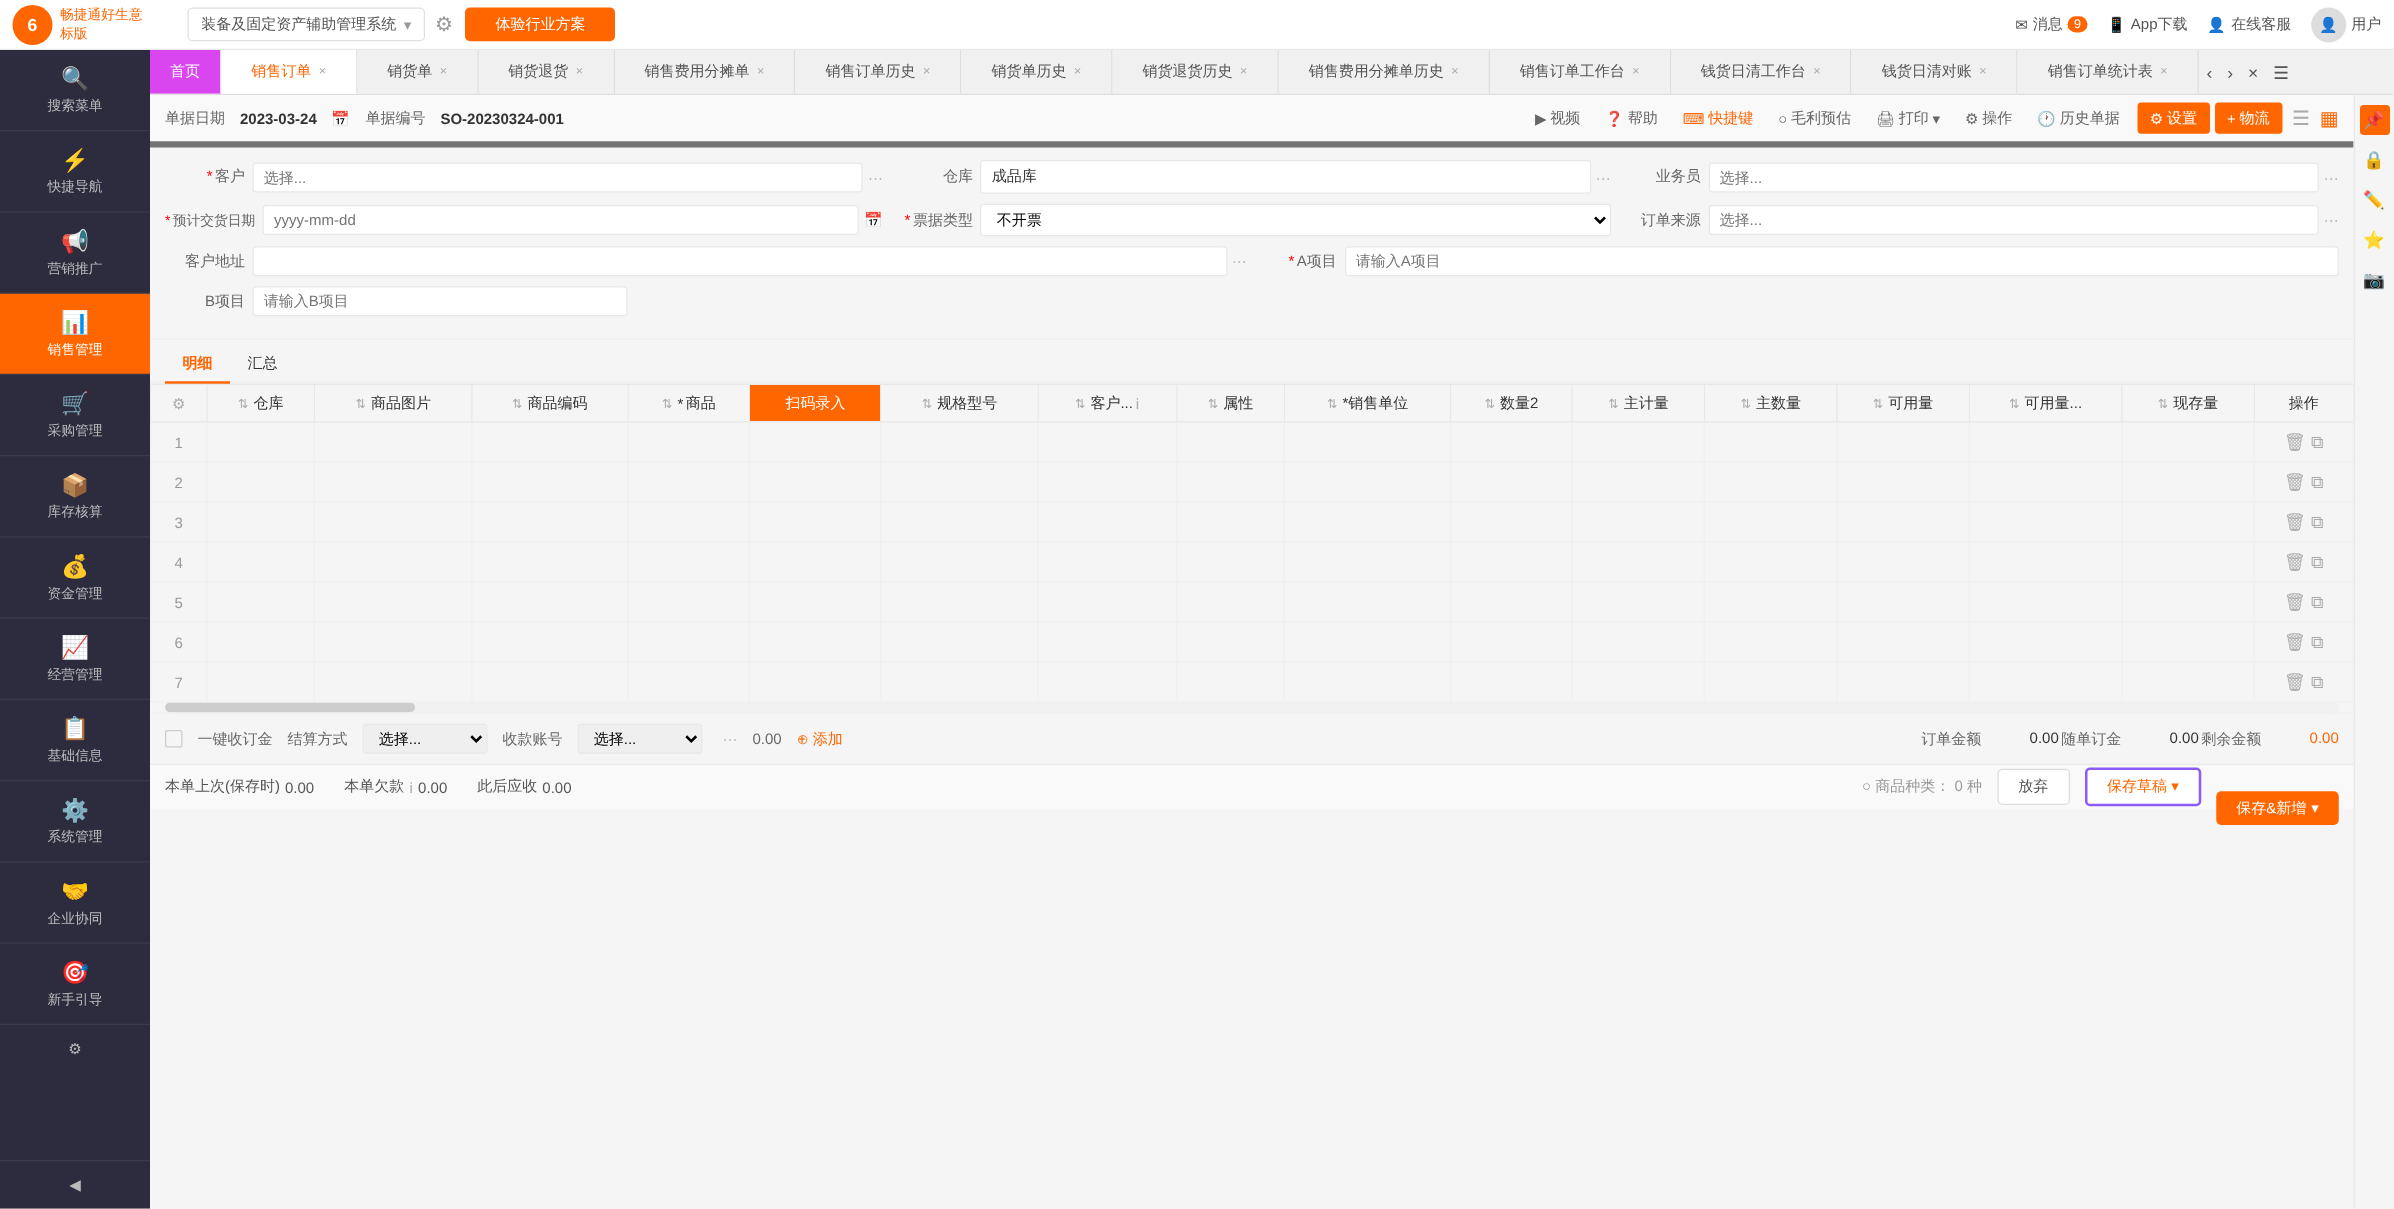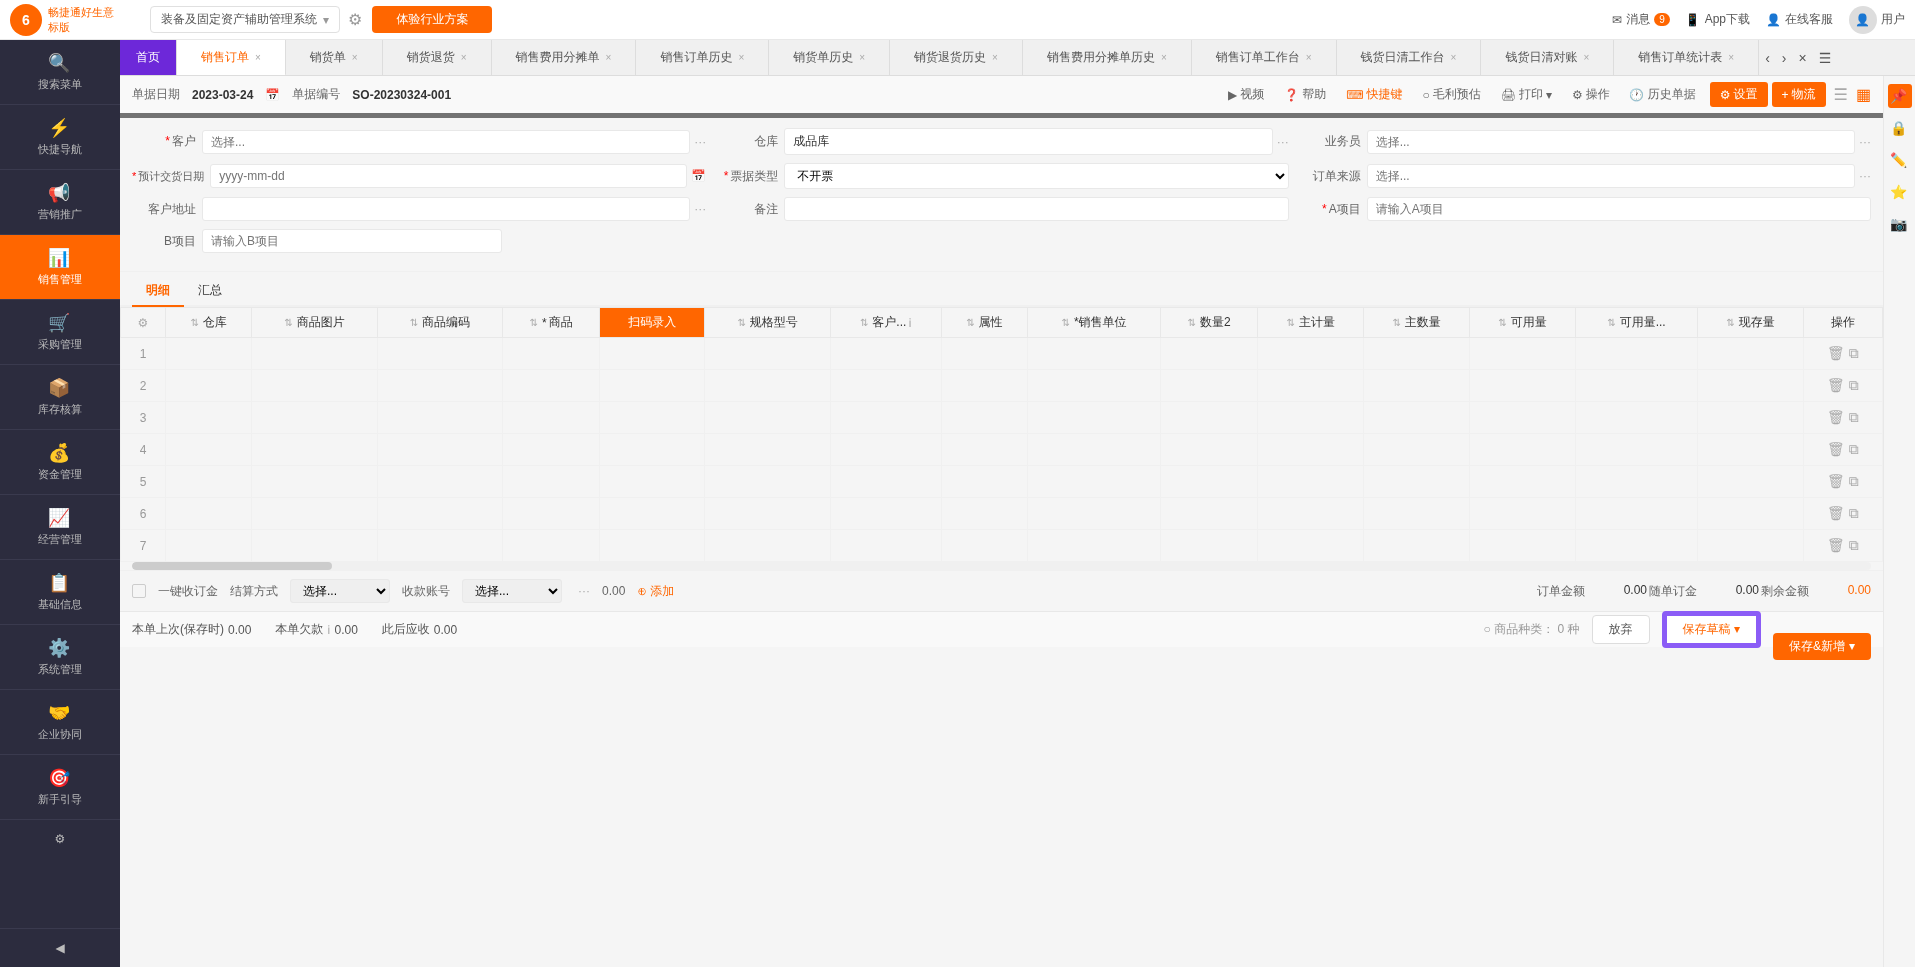--- a/index.html
+++ b/index.html
@@ -31,21 +31,21 @@
     .sidebar-bottom { padding: 12px; display: flex; justify-content: center; cursor: pointer; color: #bbb; }
 
     
     .content-area { flex: 1; display: flex; flex-direction: column; overflow: hidden; }
     
     
     .nav-tabs { height: 36px; background: #f0f0f0; display: flex; align-items: stretch; border-bottom: 1px solid #ddd; overflow: hidden; }
     .nav-tab { display: flex; align-items: center; padding: 0 24px; font-size: 12px; cursor: pointer; white-space: nowrap; border-right: 1px solid #ddd; color: #555; position: relative; background: #f0f0f0; }
     .nav-tab.active { background: white; color: #f60; border-bottom: 2px solid white; margin-bottom: -1px; }
     .nav-tab .close-x { margin-left: 6px; color: #aaa; font-size: 10px; }
-    .nav-tab-home { background: #6d28d9; color: white; padding: 0 16px; }
+    .nav-tab-home { background: #d946ef; color: white; padding: 0 16px; }
     .nav-arrows { display: flex; align-items: center; }
     .nav-arrow { padding: 0 6px; cursor: pointer; color: #555; font-size: 14px; }
     
     
     .page-toolbar { display: flex; align-items: center; padding: 6px 12px; background: #f9f9f9; border-bottom: 5px solid #737373; gap: 12px; flex-wrap: wrap; }
     .toolbar-label { color: #666; font-size: 12px; }
     .toolbar-value { color: #333; font-size: 12px; font-weight: bold; }
     .toolbar-right { margin-left: auto; display: flex; align-items: center; gap: 8px; }
     .toolbar-btn { display: flex; align-items: center; gap: 3px; font-size: 12px; color: #666; cursor: pointer; padding: 3px 6px; border-radius: 3px; }
     .toolbar-btn.orange { color: #f60; }
@@ -94,21 +94,21 @@
     .payment-row-item { display: flex; gap: 12px; color: #333; }
     .payment-row-item .lbl { color: #666; }
     .payment-row-item .val { color: #333; min-width: 50px; text-align: right; }
     .payment-row-item .val.orange { color: #f60; }
 
     
     .status-bar { height: 36px; background: #f9f9f9; border-top: 1px solid #e8e8e8; display: flex; align-items: center; padding: 0 12px; gap: 24px; font-size: 12px; color: #555; }
     .status-item { display: flex; align-items: center; gap: 4px; }
     .status-right { margin-left: auto; display: flex; align-items: center; gap: 12px; }
     .discard-btn { border: 1px solid #ddd; background: white; border-radius: 4px; padding: 5px 16px; font-size: 12px; cursor: pointer; color: #555; }
-    .save-draft-btn { border: 5px solid #8b5cf6; background: white; border-radius: 4px; padding: 5px 16px; font-size: 12px; cursor: pointer; color: #f60; }
+    .save-draft-btn { border: 2px solid #8b5cf6; background: white; border-radius: 4px; padding: 5px 16px; font-size: 12px; cursor: pointer; color: #f60; }
     .save-new-btn { border: none; background: #f60; border-radius: 4px; padding: 5px 16px; font-size: 12px; cursor: pointer; color: white; display: flex; align-items: center; gap: 4px; margin-top: 33px; }
     .goods-info { color: #999; font-size: 12px; }
 
     
     .right-sidebar { width: 32px; background: #f5f5f5; border-left: 1px solid #e8e8e8; display: flex; flex-direction: column; align-items: center; padding-top: 8px; gap: 8px; }
     .right-icon { width: 24px; height: 24px; display: flex; align-items: center; justify-content: center; color: #aaa; cursor: pointer; font-size: 14px; border-radius: 3px; }
     .right-icon.active { background: #f60; color: white; }
 
     .page-main { display: flex; flex: 1; overflow: hidden; }
     .page-inner { flex: 1; overflow: auto; }
@@ -364,24 +364,20 @@
               <span class="form-label">订单来源</span>
               <input class="form-input placeholder" type="text" placeholder="选择..." style="">
               <span class="form-dots">···</span>
             </div>
           </div>
           <div class="form-row">
             <div class="form-field">
               <span class="form-label">客户地址</span>
               <input class="form-input" type="text" style="">
               <span class="form-dots">···</span>
-            </div>
-            <div class="form-field">
-              <span class="form-label">备注</span>
-              <input class="form-input" type="text" style="flex: 2 1 0%;">
             </div>
             <div class="form-field">
               <span class="form-label required">A项目</span>
               <input class="form-input" type="text" placeholder="请输入A项目" style="">
             </div>
           </div>
           <div class="form-row">
             <div class="form-field">
               <span class="form-label">B项目</span>
               <input class="form-input" type="text" style="max-width: 300px;" placeholder="请输入B项目">

